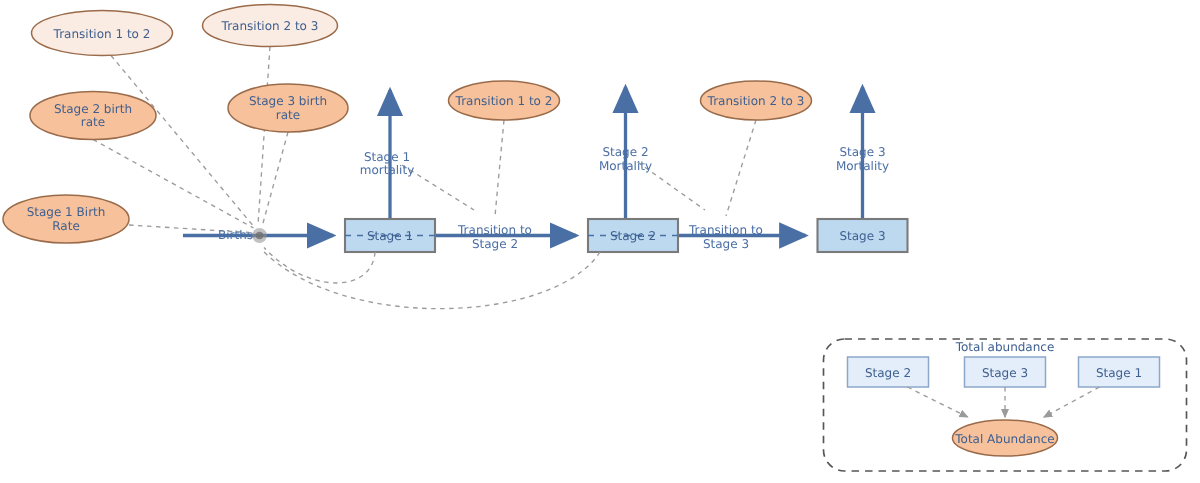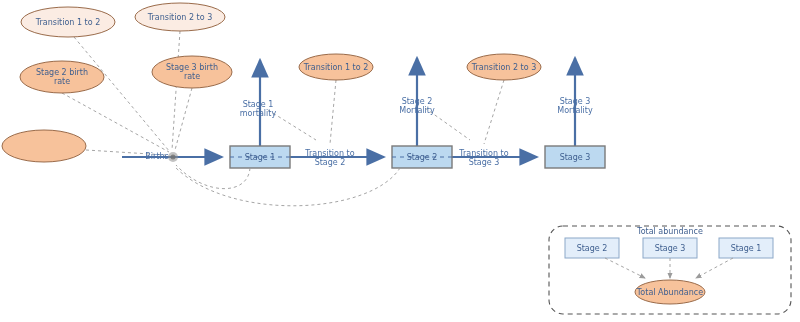--- a/index.html
+++ b/index.html
@@ -160,20 +160,22 @@
 Mortality</div>
   <div class="lbl" style="left:545px;top:97px;width:60px;">Stage 3
 Mortality</div>
 
   <div class="node-text" style="left:21px;top:7px;width:94px;height:30px;">Transition 1 to 2</div>
   <div class="node-text" style="left:135px;top:3px;width:90px;height:28px;">Transition 2 to 3</div>
   <div class="node-text" style="left:20px;top:61px;width:84px;height:32px;">Stage 2 birth
 rate</div>
   <div class="node-text" style="left:152px;top:56px;width:80px;height:32px;">Stage 3 birth
 rate</div>
+  <div class="node-text" style="left:2px;top:130px;width:84px;height:32px;">Stage 1 Birth
+Rate</div>
   <div class="node-text" style="left:299px;top:54px;width:74px;height:26px;">Transition 1 to 2</div>
   <div class="node-text" style="left:467px;top:54px;width:74px;height:26px;">Transition 2 to 3</div>
 
   <div class="group-title" style="left:620px;top:227px;width:100px;">Total abundance</div>
   <div class="node-text" style="left:565px;top:238px;width:54px;height:20px;">Stage 2</div>
   <div class="node-text" style="left:643px;top:238px;width:54px;height:20px;">Stage 3</div>
   <div class="node-text" style="left:719px;top:238px;width:54px;height:20px;">Stage 1</div>
   <div class="node-text" style="left:635px;top:281px;width:70px;height:22px;">Total Abundance</div>
 
 </div>

